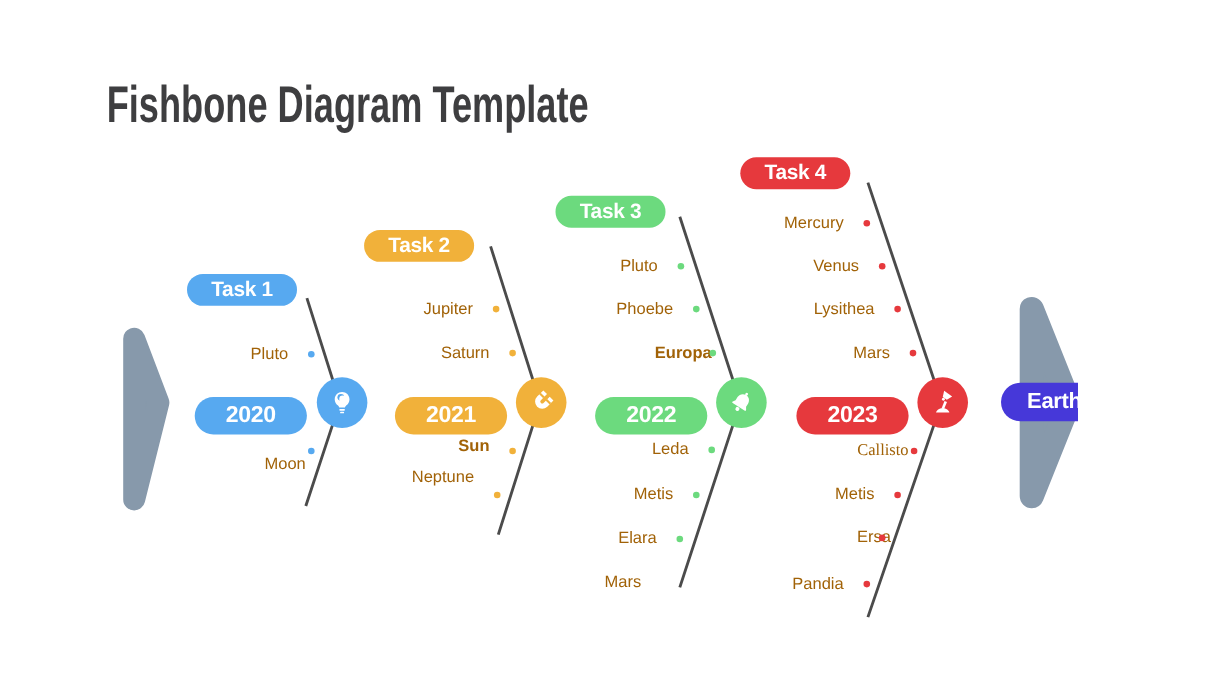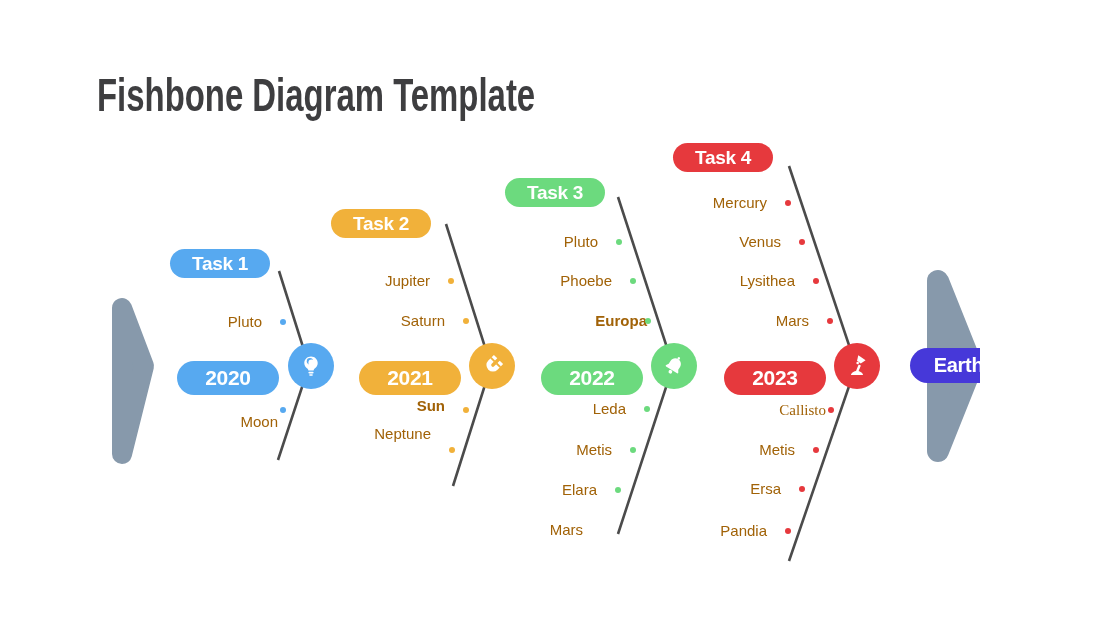--- a/index.html
+++ b/index.html
@@ -120,20 +120,20 @@
       <path fill="#fff" d="M6.4 20.4c.3-2.1 2.7-3.7 5.6-3.7 2.9 0 5.3 1.6 5.6 3.7z"></path>
       <path fill="#fff" d="M11 16.9l2.5-6.3 2.1.9-2.5 6z"></path>
       <path fill="#fff" transform="rotate(35 15 6.5)" d="M11 3.9h8.2l-2 4.9h-4.2z"></path>
       <circle fill="#fff" cx="12.6" cy="9.2" r="1.2"></circle>
     </svg>
   </div>
   <div class="item" style="left:676px;top:400px;font-family:Liberation Serif, serif;">Callisto</div>
   <div class="dot d-red" style="left:828px;top:407px;"></div>
   <div class="item" style="left:645px;top:440px;">Metis</div>
   <div class="dot d-red" style="left:813px;top:447px;"></div>
-  <div class="item" style="left:631px;top:479px;">Ersa</div>
+  <div class="item" style="left:660px;top:479px;">Ersa</div>
   <div class="dot d-red" style="left:799px;top:486px;"></div>
   <div class="item" style="left:617px;top:521px;">Pandia</div>
   <div class="dot d-red" style="left:785px;top:528px;"></div>
 
   <div class="pill earth-pill c-indigo">Earth</div>
 
 </div>
 
 </body></html>

